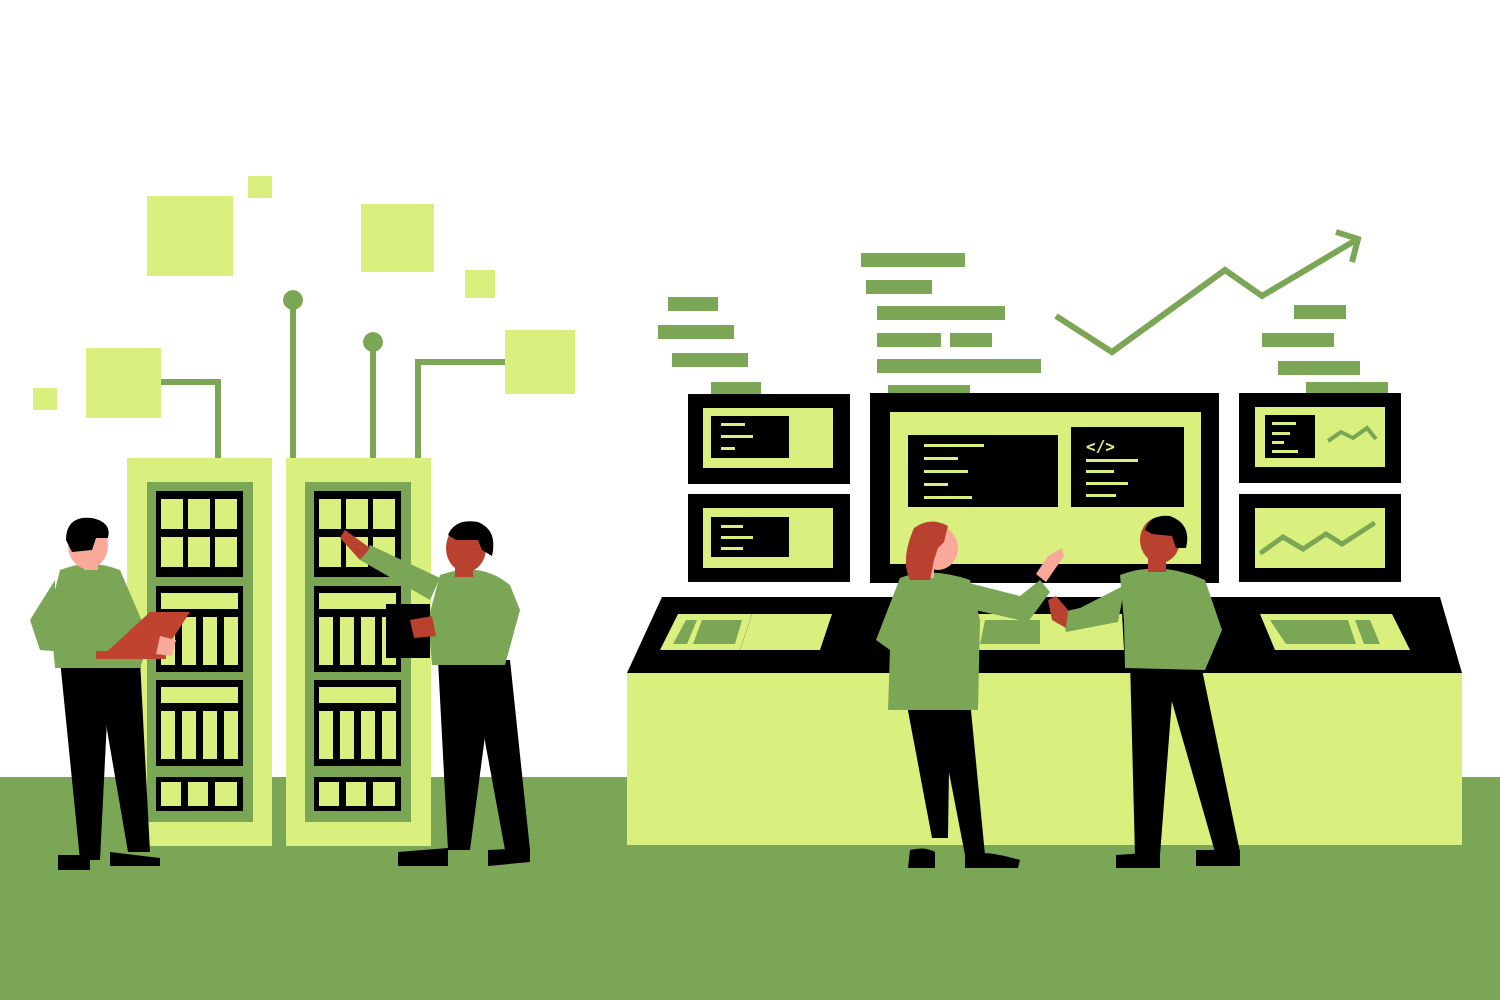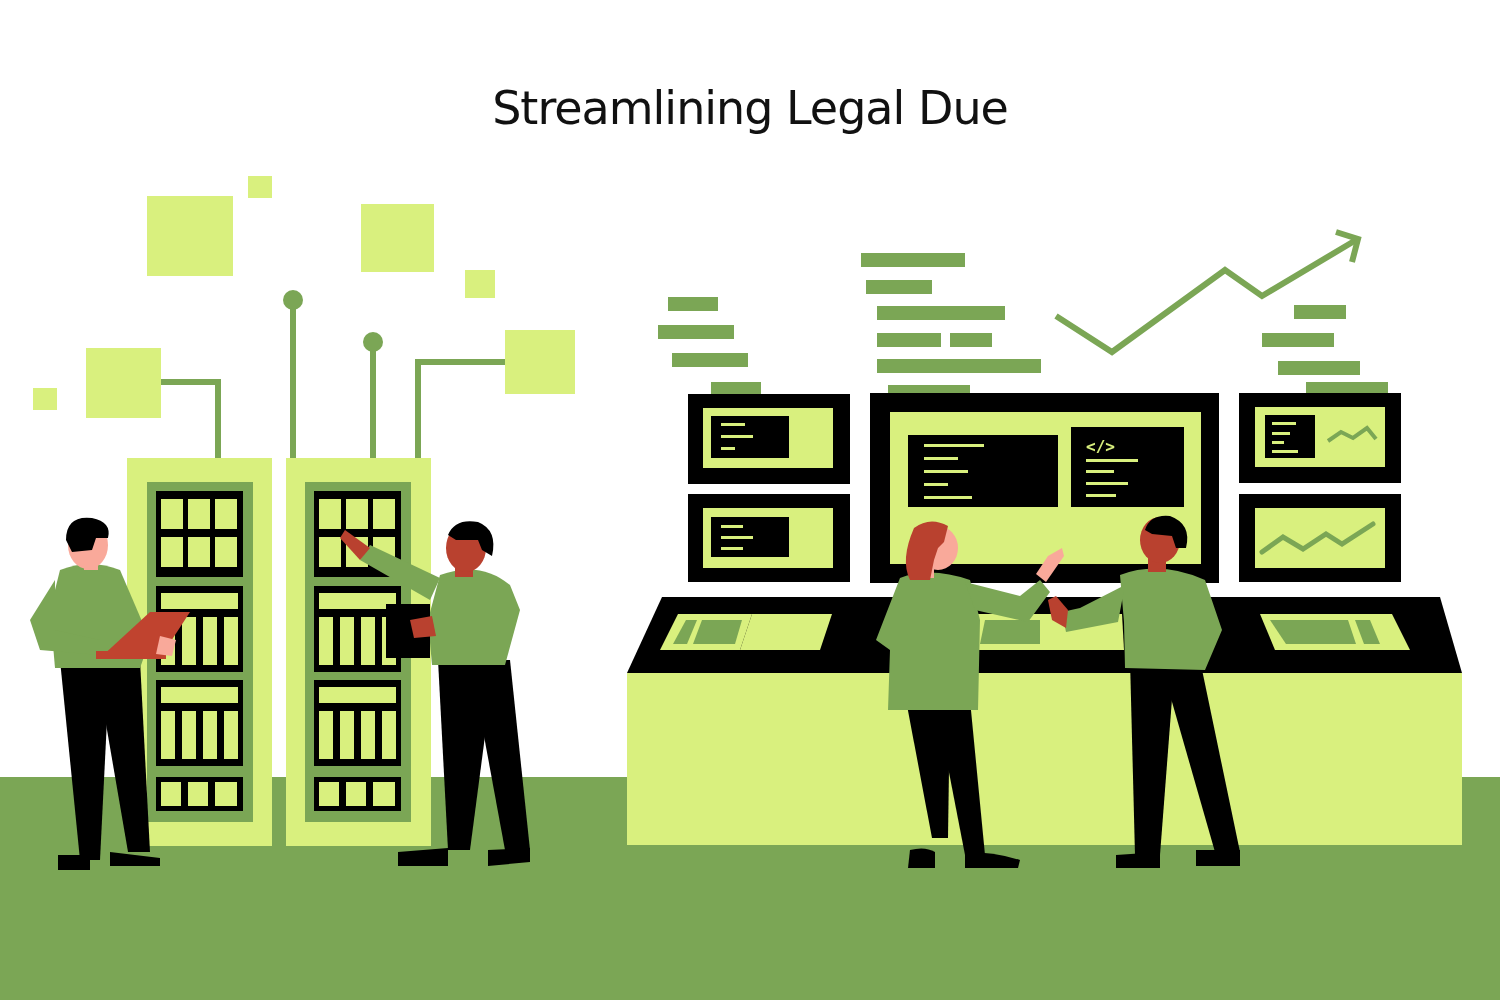--- a/index.html
+++ b/index.html
@@ -4,21 +4,20 @@
 <style>
   html, body { margin:0; padding:0; }
   body { width:1500px; height:1000px; background:#ffffff; position:relative; overflow:hidden; font-family:"Liberation Sans", sans-serif; }
   .title { position:absolute; left:0; top:82px; width:1500px; text-align:center; font-size:46px; line-height:52px; color:#111; font-family:"DejaVu Sans", sans-serif; letter-spacing:-1px; }
   svg.scene { position:absolute; left:0; top:0; }
 </style>
 </head>
 <body>
 
 <div class="title">
-  <div>Streamlining Legal Due</div>
 </div>
 
 <svg class="scene" width="1500" height="1000" viewBox="0 0 1500 1000">
 
   <rect x="0" y="777" width="1500" height="223" fill="#7ba655"></rect>
 
   <g fill="#d9f07e">
     <rect x="147" y="196" width="86" height="80"></rect>
     <rect x="248" y="176" width="24" height="22"></rect>
     <rect x="361" y="204" width="73" height="68"></rect>

